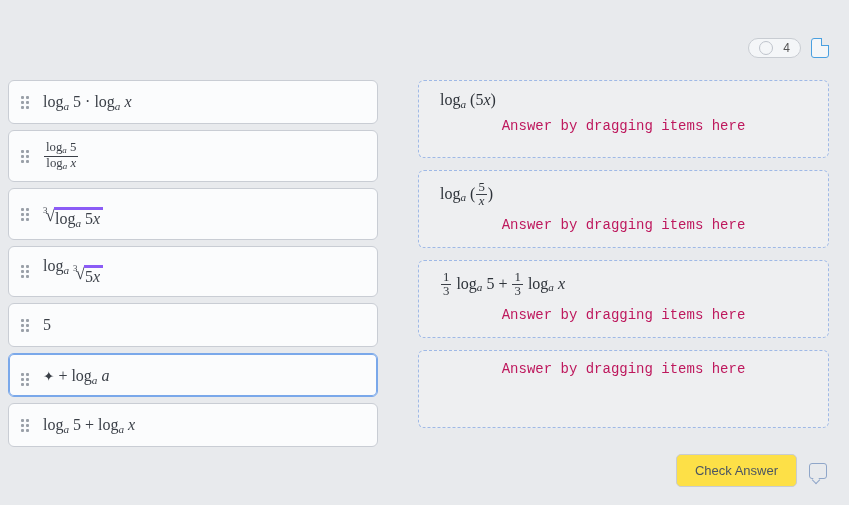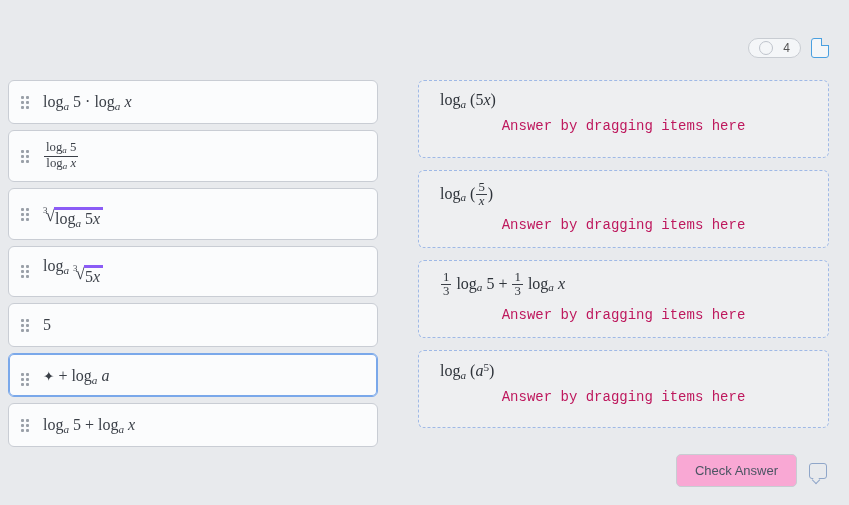--- a/index.html
+++ b/index.html
@@ -104,21 +104,21 @@
     bottom: 18px;
     right: 22px;
     display: flex;
     align-items: center;
     gap: 12px;
   }
   .check-btn {
     font-family: Arial, sans-serif;
     font-size: 13px;
     color: #4b5563;
-    background: #f9a8d4;
+    background: #fde047;
     border: 1px solid #c8ccd2;
     border-radius: 5px;
     padding: 8px 18px;
   }
   .chat-icon {
     width: 18px; height: 16px;
     border: 1.5px solid #8fa6c9;
     border-radius: 3px;
     position: relative;
   }
@@ -262,21 +262,20 @@
       </div>
       <div class="drop-zone">
         <div class="drop-title math">log<sub>a</sub> (<span class="frac"><span class="fn">5</span><span class="fd"><span class="ital">x</span></span></span>)</div>
         <div class="drop-hint">Answer by dragging items here</div>
       </div>
       <div class="drop-zone">
         <div class="drop-title math"><span class="frac"><span class="fn">1</span><span class="fd">3</span></span> log<sub>a</sub> 5 + <span class="frac"><span class="fn">1</span><span class="fd">3</span></span> log<sub>a</sub> <span class="ital">x</span></div>
         <div class="drop-hint">Answer by dragging items here</div>
       </div>
       <div class="drop-zone">
-        <div class="drop-title math">log<sub>a</sub> (<span class="ital">a</span><sup>5</sup>)</div>
         <div class="drop-hint">Answer by dragging items here</div>
       </div>
     </div>
 </div>
 
 <div class="footer">
   <button class="check-btn">Check Answer</button>
   <div class="chat-icon"></div>
 </div>
 

